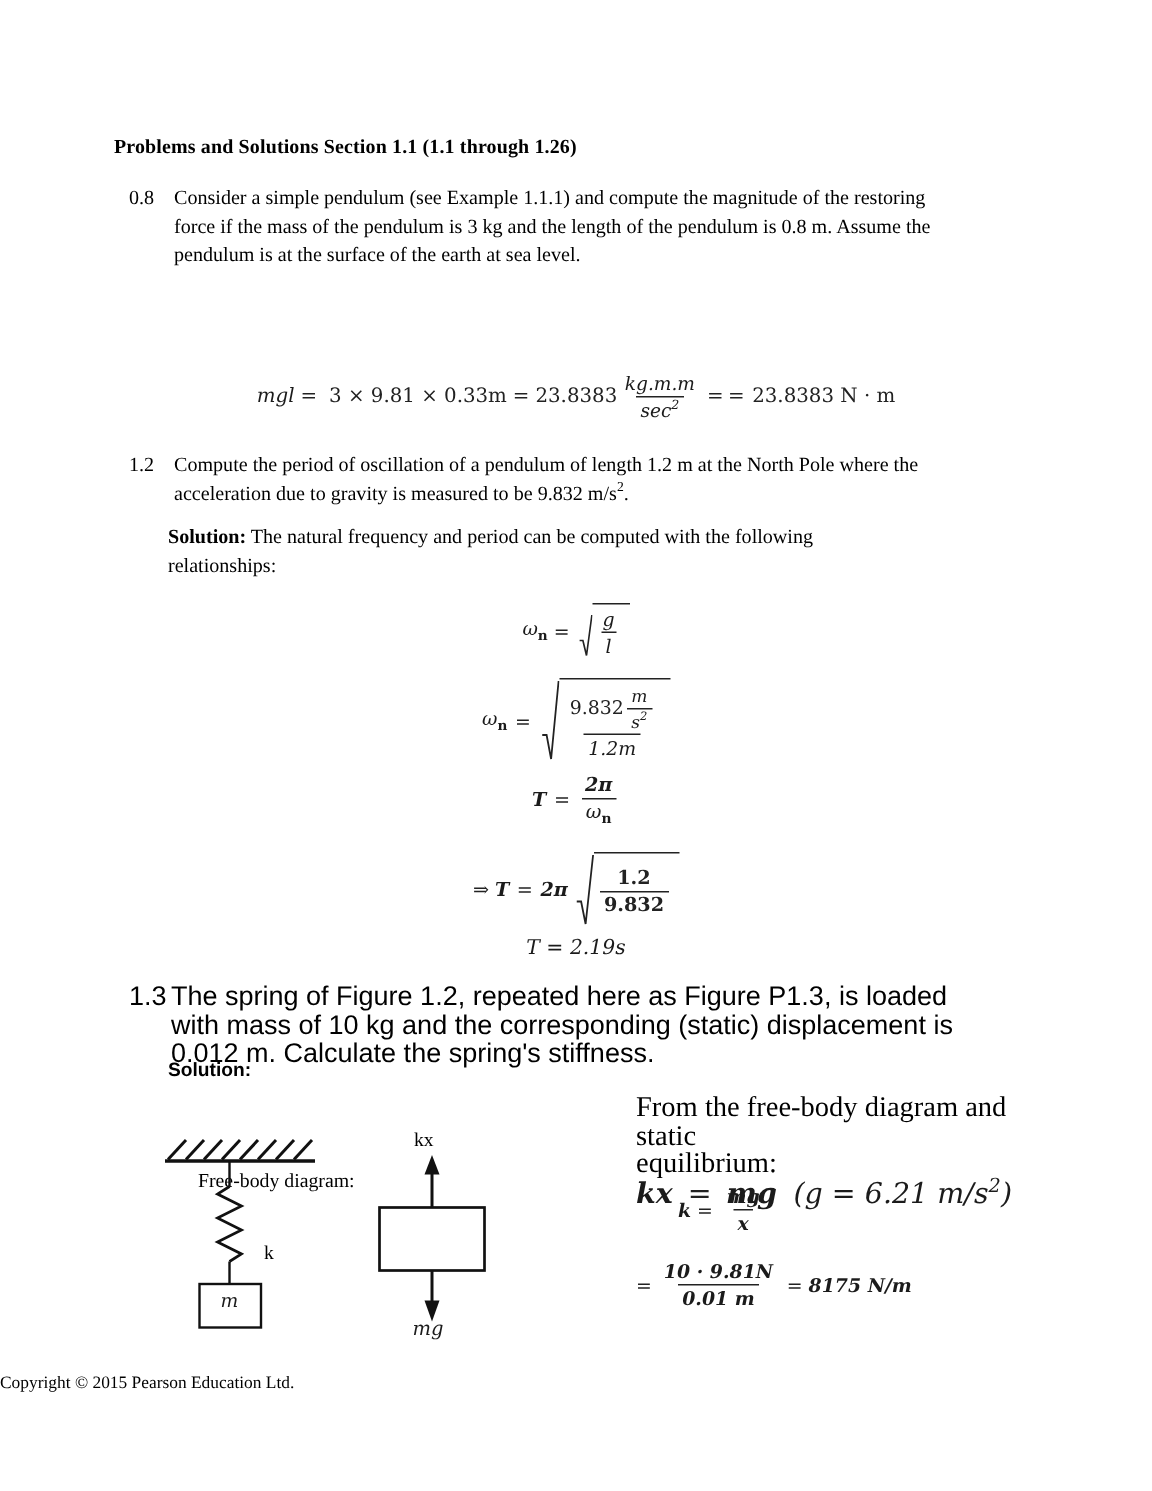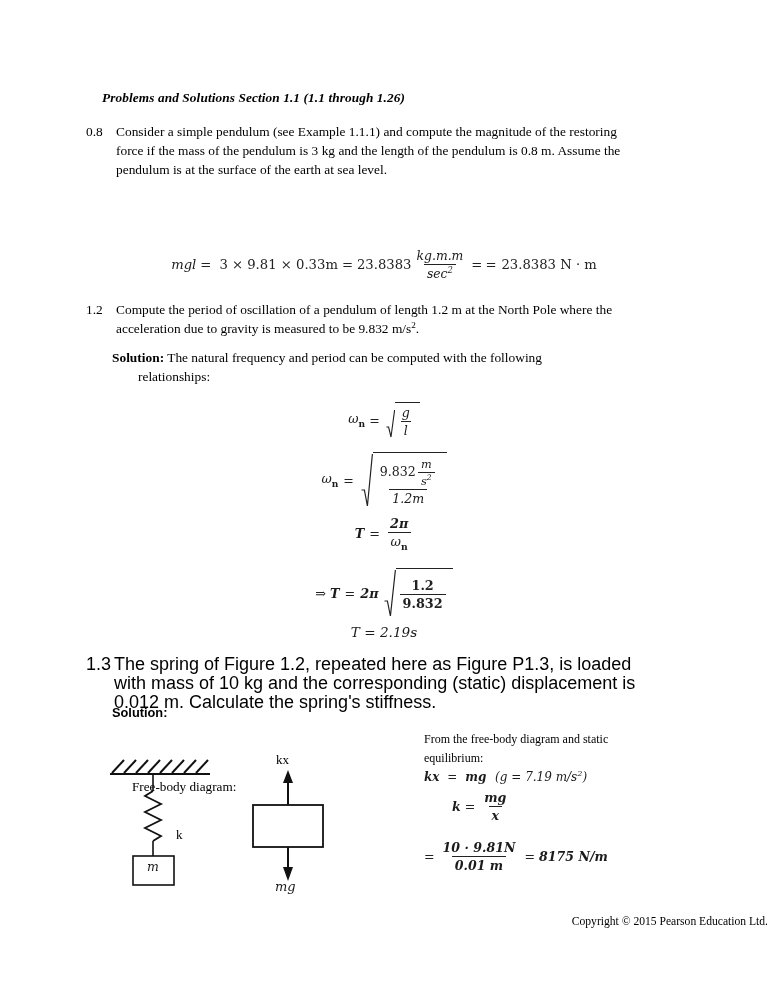--- a/index.html
+++ b/index.html
@@ -19,25 +19,24 @@
     position: absolute;
     left: 0; top: 0;
     width: 768px;
     height: 994px;
   }
 
   
   .abs { position: absolute; }
 
   .hdr {
-    left: 102px; top: 90px;
+    left: 76px; top: 90px;
     font-size: 13.3px;
     font-weight: bold;
     letter-spacing: 0.1px;
-    font-style: italic;
   }
 
   .prob {
     display: flex;
     font-size: 13.4px;
     line-height: 19.2px;
   }
   .prob .num {
     width: 30px;
     flex: 0 0 30px;
@@ -59,21 +58,21 @@
   #prob-1-3 .num { width: 28px; flex: 0 0 28px; }
 
   .sol {
     font-size: 13.4px;
     line-height: 19.4px;
   }
   .sol b { font-weight: bold; }
 
   #sol-1-1 { left: 112px; top: 192px; width: 560px; }
   #sol-1-2 { left: 112px; top: 348px; width: 520px; }
-  #sol-1-2 .cont { display: block; margin-left: 26px; }
+  #sol-1-2 .cont { display: block; }
   #sol-1-3 {
     left: 112px; top: 705px;
     font-family: "Liberation Sans", "DejaVu Sans", sans-serif;
     font-size: 12.8px;
     font-weight: bold;
   }
 
   sup { font-size: 0.68em; vertical-align: super; line-height: 0; }
 
   
@@ -142,41 +141,41 @@
   #figure svg { display: block; }
 
   .fig-label {
     position: absolute;
     font-size: 13px;
   }
 
   
   #rhs {
     left: 424px; top: 730px; width: 250px;
-    font-size: 12px;
+    font-size: 19px;
     line-height: 18.6px;
   }
   #rhs .line-eq {
     font-family: "DejaVu Serif", "Liberation Serif", serif;
     color: #222;
     white-space: nowrap;
   }
   #rhs-eq-k {
     left: 452px; top: 790px;
     font-size: 12.6px;
   }
   #rhs-eq-val {
     left: 424px; top: 840px;
     font-size: 12.6px;
   }
 
   
   #footer {
     left: 0; top: 915px; width: 768px;
-    text-align: right;
+    text-align: left;
     font-size: 11.6px;
   }
 </style>
 </head>
 <body>
 
 <div class="page">
 
   <div class="abs hdr">Problems and Solutions Section 1.1 (1.1 through 1.26)</div>
 
@@ -332,21 +331,21 @@
     <span class="fig-label math" style="left:175px; top:124px;">mg</span>
   </div>
 
   <div class="abs" id="rhs">
     <div>From the free-body diagram and static</div>
     <div>equilibrium:</div>
     <div class="line-eq" style="margin-top:1px">
       <span class="math" style="font-weight:bold">kx</span>
       <span class="mathup" style="padding:0 4px">=</span>
       <span class="math" style="font-weight:bold">mg</span>
-      <span class="math" style="padding-left:5px">(g = 7.19 m/s</span><sup class="math">2</sup><span class="math">)</span>
+      <span class="math" style="padding-left:5px">(g = 6.21 m/s</span><sup class="math">2</sup><span class="math">)</span>
     </div>
   </div>
 
   <div class="eq" id="rhs-eq-k" style="width:auto;justify-content:flex-start">
     <span class="math" style="font-weight:bold">k</span>
     <span class="mathup" style="padding:0 4px">=</span>
     <span class="frac">
       <span class="nu math" style="font-weight:bold">mg</span>
       <span class="de math" style="font-weight:bold">x</span>
     </span>

